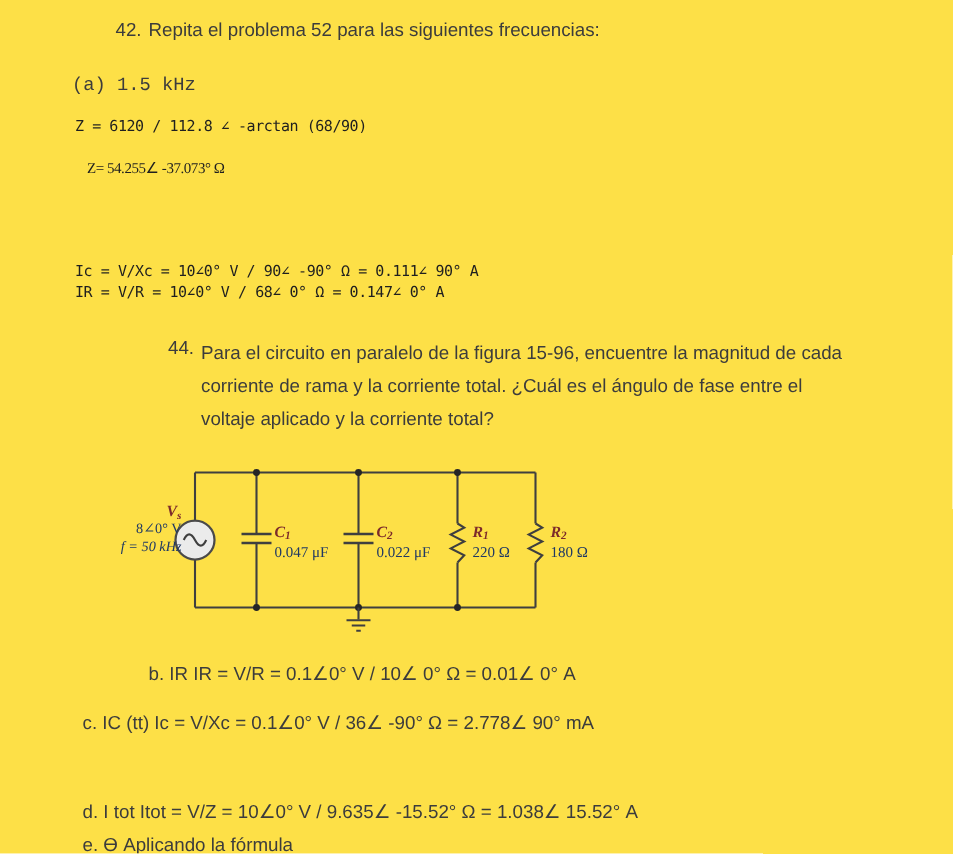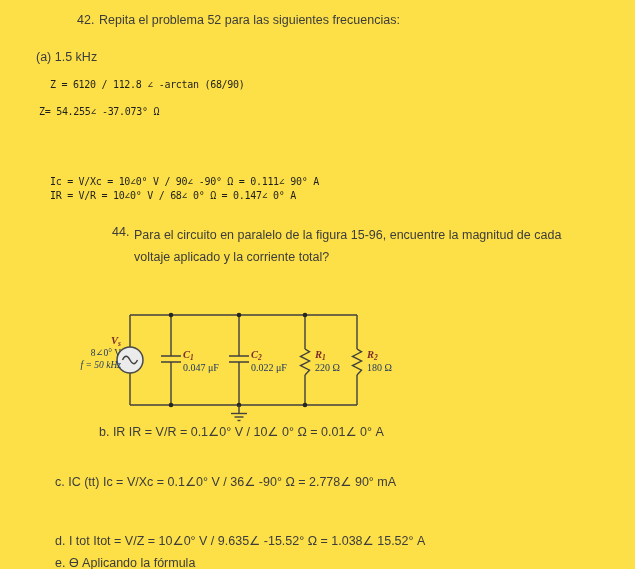--- a/index.html
+++ b/index.html
@@ -43,31 +43,32 @@
 </head>
 <body>
 
 <div id="page">
 
   <div class="abs body-text numbered" style="left:77px;top:12px;width:520px;">
     <span class="num">42.</span>
     <span>Repita el problema 52 para las siguientes frecuencias:</span>
   </div>
 
-  <div class="abs body-text" style="left:36px;top:49px;">(a) 1.5 kHz</div>
+  <div class="abs body-text" style="left:48px;top:49px;font-family:Liberation Mono, monospace;">(a) 1.5 kHz</div>
 
   <div class="abs mono" style="left:50px;top:79px;">Z = 6120 / 112.8 ∠ -arctan (68/90)</div>
-  <div class="abs mono" style="left:39px;top:106px;">Z= 54.255∠ -37.073° Ω</div>
+  <div class="abs mono" style="left:58px;top:106px;font-family:Liberation Serif, serif;">Z= 54.255∠ -37.073° Ω</div>
   <div class="abs mono" style="left:50px;top:176px;">Ic = V/Xc = 10∠0° V / 90∠ -90° Ω = 0.111∠ 90° A</div>
   <div class="abs mono" style="left:50px;top:190px;">IR = V/R = 10∠0° V / 68∠ 0° Ω = 0.147∠ 0° A</div>
 
   <div class="abs body-text numbered" style="left:77px;top:224px;width:540px;margin-left:35px;">
     <span class="num">44.</span>
     <span class="p44-lines">
       <div>Para el circuito en paralelo de la figura 15-96, encuentre la magnitud de cada</div>
+      <div>corriente de rama y la corriente total. ¿Cuál es el ángulo de fase entre el</div>
       <div>voltaje aplicado y la corriente total?</div>
     </span>
   </div>
 
   <svg class="abs" style="left:80px;top:303px;" width="330" height="130" viewBox="0 0 330 130">
 
     <path class="wire" d="M50,12 H277"></path>
     <path class="wire" d="M50,102 H277"></path>
 
     <g>
@@ -117,18 +118,18 @@
     </g>
 
     <g>
       <path class="wire" d="M159,102 V110"></path>
       <path class="wire" d="M151,110.5 H167"></path>
       <path class="wire" d="M154.5,114 H163.5"></path>
       <path class="wire" d="M157.5,117.5 H160.5"></path>
     </g>
   </svg>
 
-  <div class="abs answer" style="left:55px;top:424px;padding-left:44px;">b. IR IR = V/R = 0.1∠0° V / 10∠ 0° Ω = 0.01∠ 0° A</div>
+  <div class="abs answer" style="left:55px;top:441px;padding-left:44px;">b. IR IR = V/R = 0.1∠0° V / 10∠ 0° Ω = 0.01∠ 0° A</div>
   <div class="abs answer" style="left:55px;top:474px;">c. IC (tt) Ic = V/Xc = 0.1∠0° V / 36∠ -90° Ω = 2.778∠ 90° mA</div>
   <div class="abs answer" style="left:55px;top:507px;margin-top:26px;">d. I tot Itot = V/Z = 10∠0° V / 9.635∠ -15.52° Ω = 1.038∠ 15.52° A</div>
   <div class="abs answer" style="left:55px;top:556px;text-align:right;">e. Ө Aplicando la fórmula</div>
 
 </div>
 
 </body></html>

